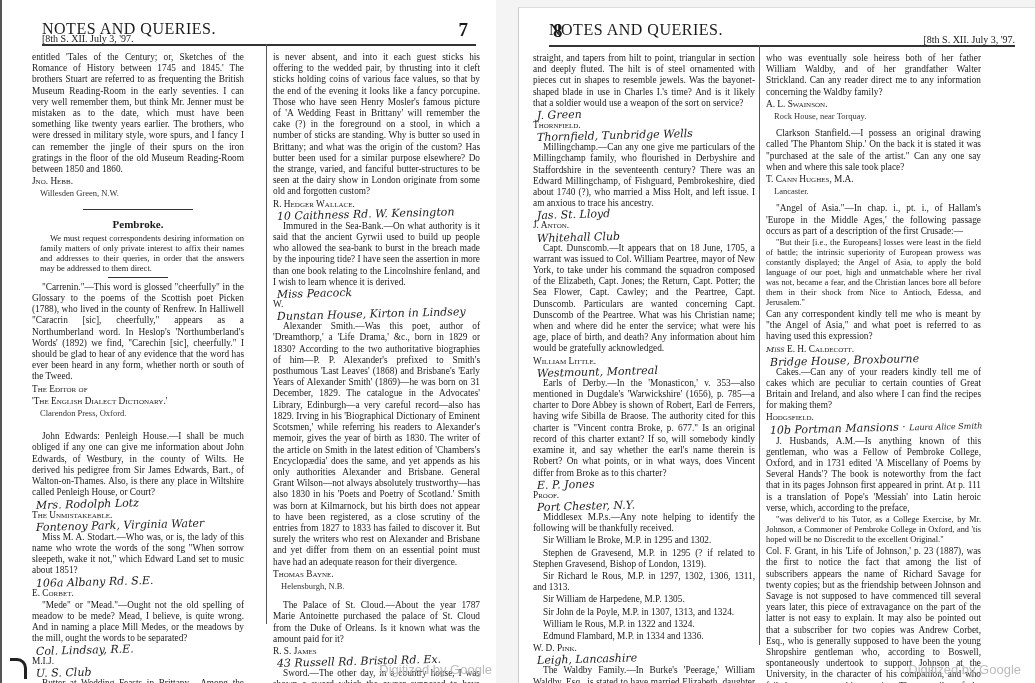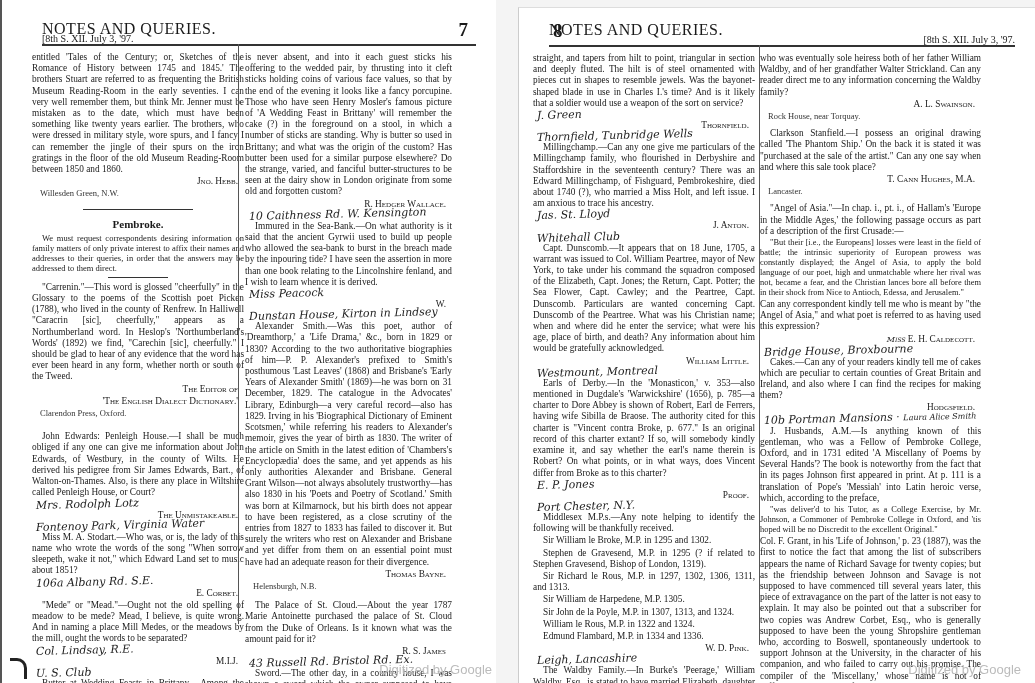--- a/index.html
+++ b/index.html
@@ -27,29 +27,29 @@
   #page-left .running-head .pnum { right:8px; }
   #page-right .running-head { left:30px; right:20px; top:15px; }
   #page-right .running-head .dateline { right:0; }
   #page-right .running-head .pnum { left:4px; }
 
   .col {
     position:absolute; top:52px; font-size:9.3px; line-height:11.2px;
     text-align:justify; box-sizing:border-box;
   }
   #page-left .col-a { left:30px; width:212px; }
-  #page-left .col-b { left:236px; width:214px; border-left:1px solid #555; padding-left:6px; top:44px; padding-top:8px; height:580px; }
+  #page-left .col-b { left:264px; width:214px; border-left:1px solid #555; padding-left:6px; top:44px; padding-top:8px; height:580px; }
   #page-right .col-c { left:14px; width:222px; top:45px; }
-  #page-right .col-d { left:240px; width:222px; border-left:1px solid #555; top:37px; padding-top:8px; height:600px; }
+  #page-right .col-d { left:240px; width:222px; border-left:1px solid #555; padding-left:6px; top:37px; padding-top:8px; height:600px; }
 
   p { margin:0 0 1px 0; text-indent:10px; }
-  .sig { text-align:right; font-variant:small-caps; margin-right:6px; text-indent:0; }
+  .sig { font-variant:small-caps; margin-right:6px; text-indent:0; }
   .addr { text-indent:8px; font-size:8.5px; color:#333; }
   .heading { text-align:center; font-weight:bold; font-size:11px; margin:6px 0 3px; text-indent:0; }
-  .notice { font-size:8.5px; line-height:10px; }
+  .notice { font-size:8.5px; line-height:10px;margin-left:8px; }
   .rule { width:60px; margin:4px auto; border-top:1px solid #333; }
   .rule.long { width:110px; margin:9px auto; }
   .quote { font-size:8.4px; line-height:10px; }
   .hand {
     font-family:"DejaVu Serif", serif; font-style:italic; color:#222;
     font-size:11px; line-height:12px; text-indent:0; margin:0 0 -2px 4px;
     transform:rotate(-1.5deg); transform-origin:left center; white-space:nowrap; overflow:visible;
   }
   .digitized { position:absolute; right:14px; bottom:6px; font-family:"Liberation Sans", sans-serif; font-size:13px; color:#bbb; }
   .edge-mark { position:absolute; left:8px; bottom:4px; width:14px; height:18px; border-top:3px solid #222; border-right:3px solid #222; border-radius:0 10px 0 0; }

